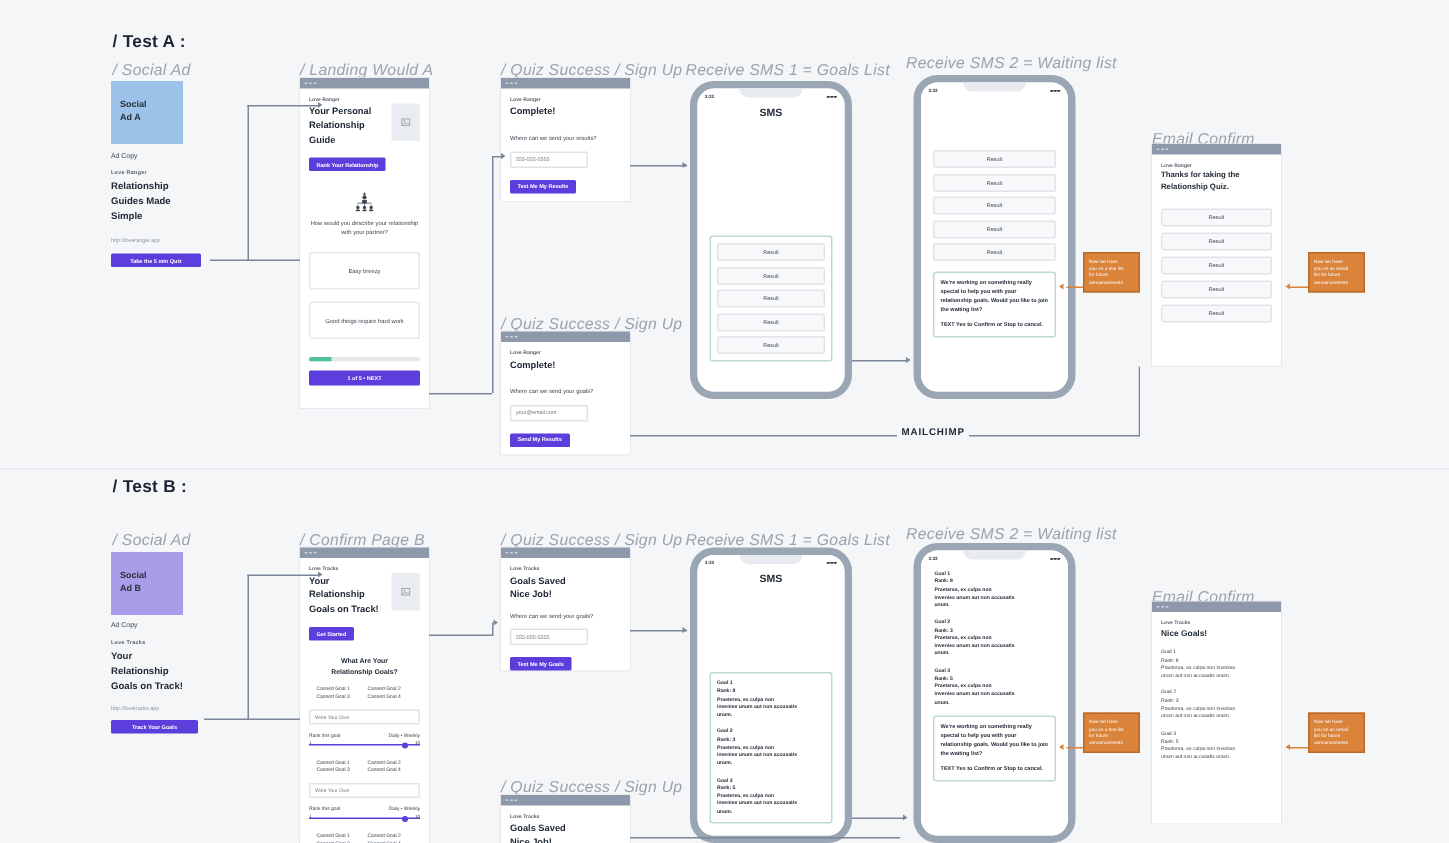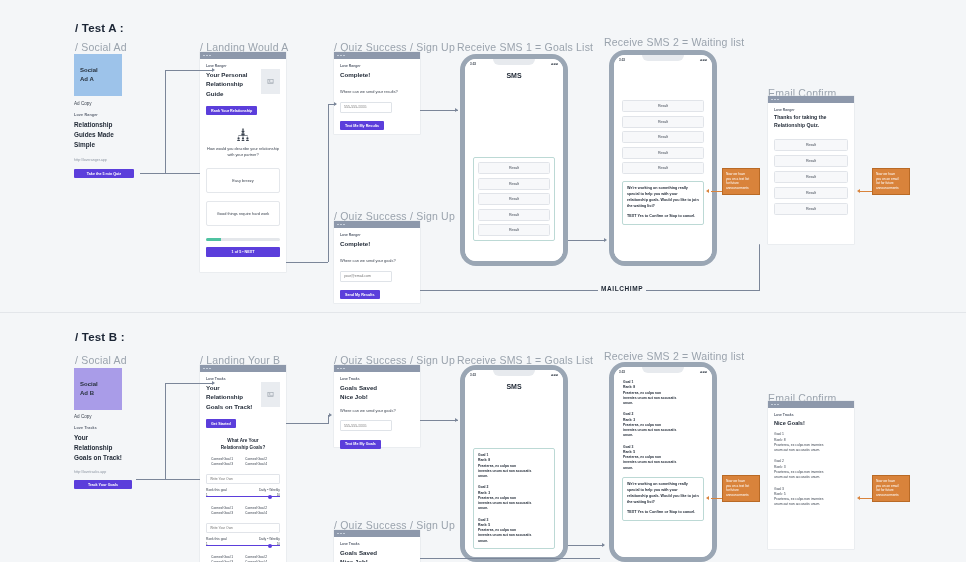--- a/index.html
+++ b/index.html
@@ -13,21 +13,21 @@
 
   
   .test-label {
     position: absolute;
     font-size: 11.5px; font-weight: bold; color: #1a2434;
     letter-spacing: .2px;
   }
   .col-label {
     position: absolute;
     font-size: 10.5px; color: #9aa3ad; font-weight: 400;
-    white-space: nowrap; letter-spacing: .2px;
+    white-space: nowrap; letter-spacing: .2px; font-style: italic;
   }
 
   
   .social-box {
     position: absolute; width: 48px; height: 42px;
     display: flex; align-items: center;
   }
   .social-box span {
     font-size: 6px; font-weight: bold; color: #27313d;
     line-height: 1.5; padding-left: 6px; white-space: pre-line;
@@ -348,24 +348,24 @@
   <div class="conn" style="left:568px;top:240px;width:36px;border-top-width:1px"></div>
   <div class="conn" style="left:600px;top:240px;height:0;border-left-width:1px"></div>
   <div class="arrow" style="left:604px;top:238px"></div>
 
   <div class="conn" style="left:420px;top:290px;width:340px;border-top-width:1px"></div>
   <div class="conn" style="left:759px;top:244px;height:47px;border-left-width:1px;border-top-right-radius:6px"></div>
   <div class="mailchimp" style="left:598px;top:285px">MAILCHIMP</div>
 
   <div class="divider" style="top:312px"></div>
 
-  <div class="test-label" style="left:75px;top:331px">/ Test B :</div>
+  <div class="test-label" style="left:75px;top:319px">/ Test B :</div>
 
   <div class="col-label" style="left:75px;top:354px">/ Social Ad</div>
-  <div class="col-label" style="left:200px;top:354px">/ Landing Your B</div>
+  <div class="col-label" style="left:200px;top:354px">/ Confirm Page B</div>
   <div class="col-label" style="left:334px;top:354px">/ Quiz Success / Sign Up</div>
   <div class="col-label" style="left:334px;top:519px">/ Quiz Success / Sign Up</div>
   <div class="col-label" style="left:457px;top:354px">Receive SMS 1 = Goals List</div>
   <div class="col-label" style="left:604px;top:350px">Receive SMS 2 = Waiting list</div>
   <div class="col-label" style="left:768px;top:392px">Email Confirm</div>
 
   <div class="social-box ad-b" style="left:74px;top:368px">
     <span>Social
 Ad B</span>
   </div>

